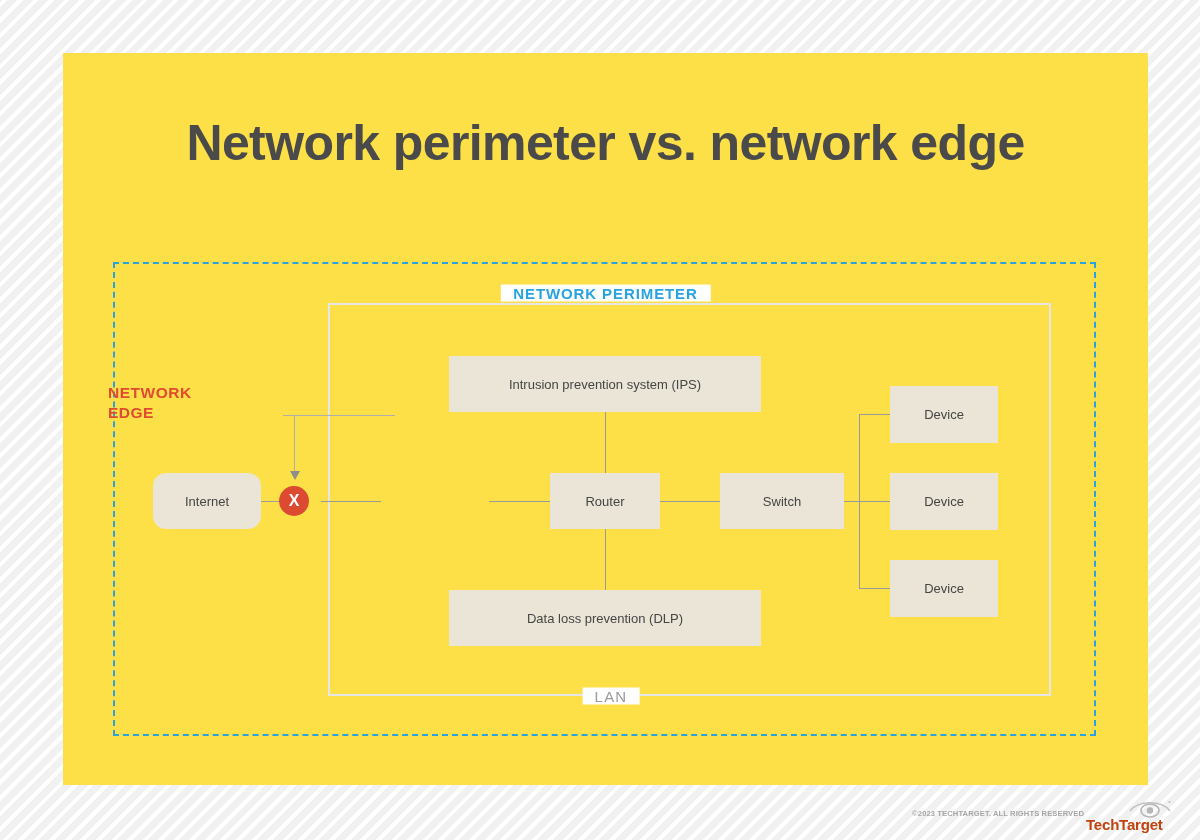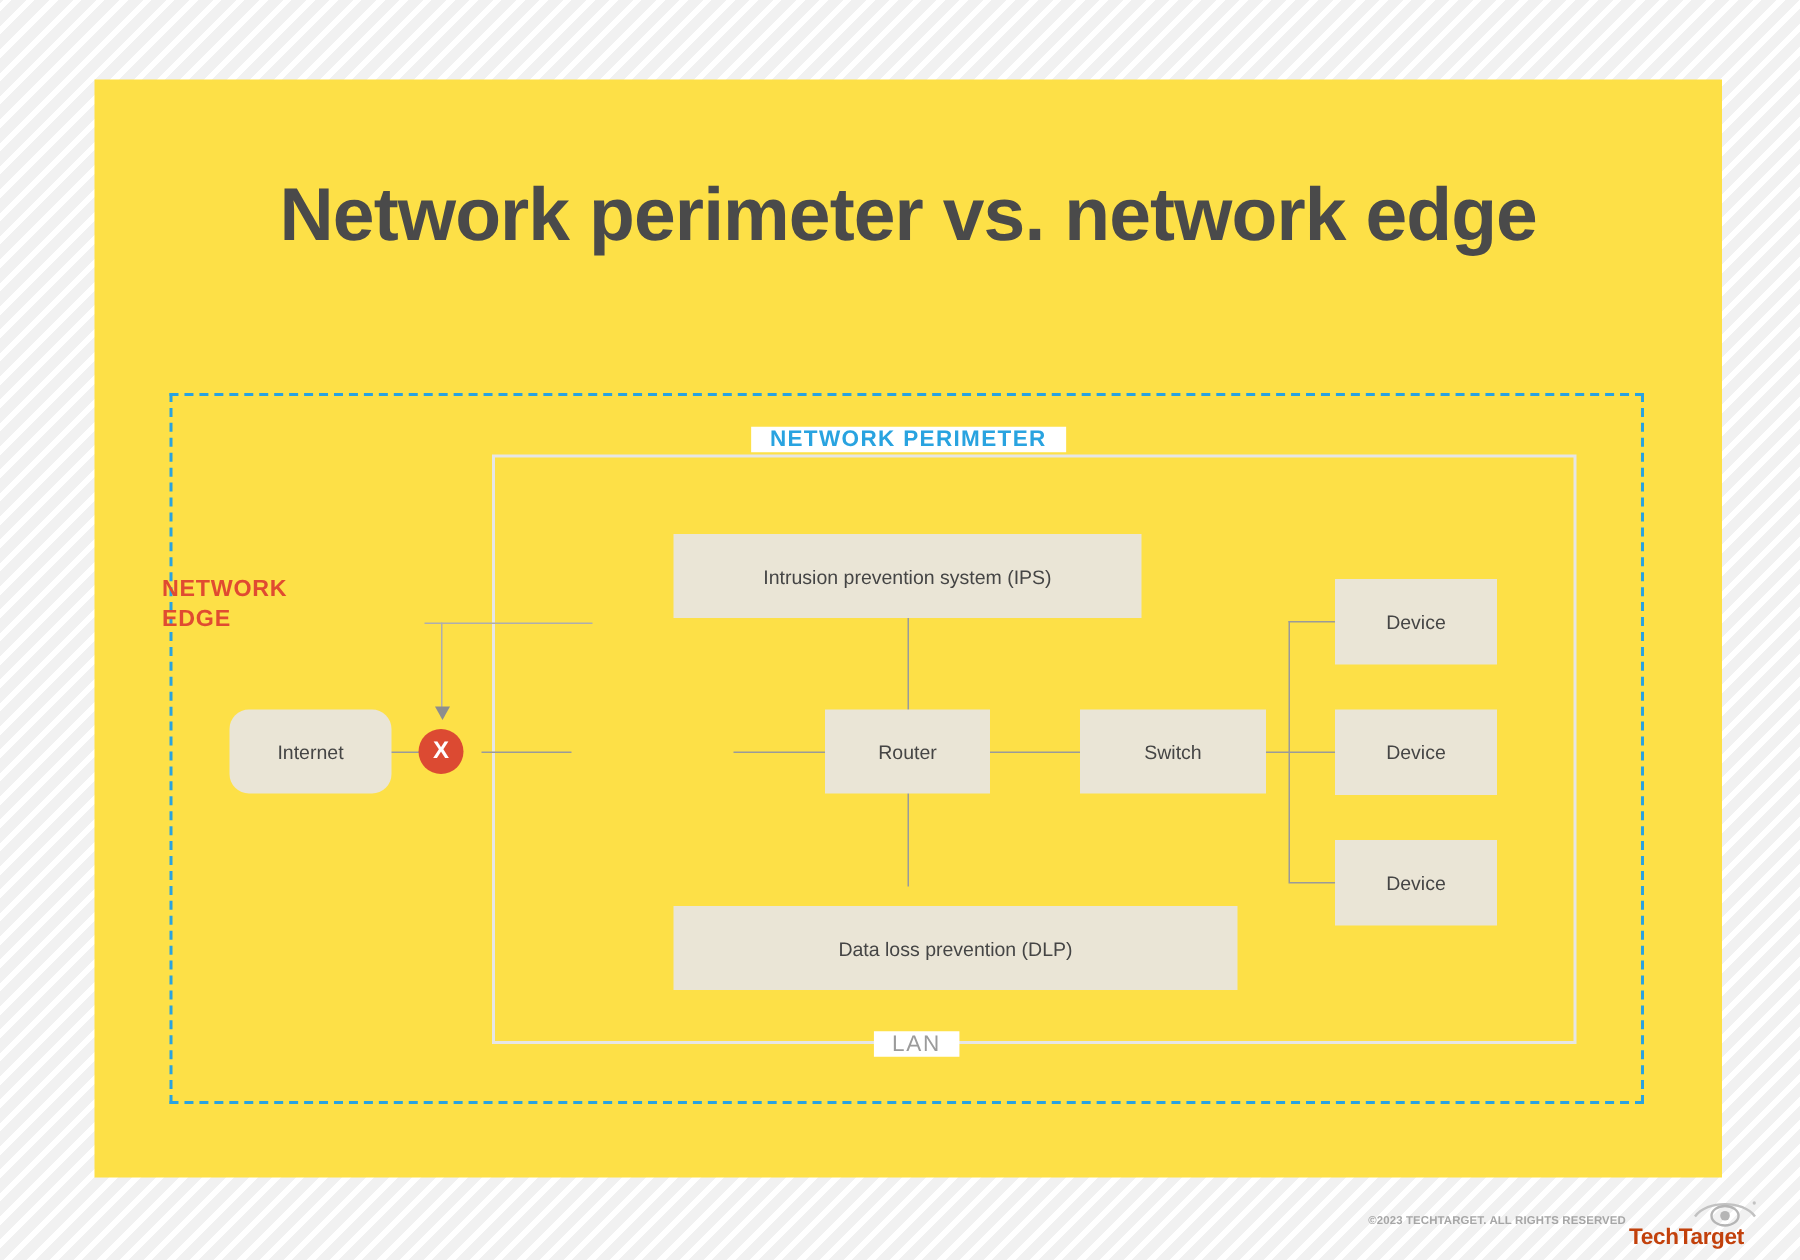--- a/index.html
+++ b/index.html
@@ -263,21 +263,21 @@
     </div>
 
     <div class="node" style="left:657px; top:420px; width:124px; height:56px;">
       <span>Switch</span>
     </div>
 
     <div class="node" style="left:386px; top:303px; width:312px; height:56px;">
       <span>Intrusion prevention system (IPS)</span>
     </div>
 
-    <div class="node" style="left:386px; top:537px; width:376px; height:56px;margin-top:14px;">
+    <div class="node" style="left:386px; top:537px; width:312px; height:56px;">
       <span>Data loss prevention (DLP)</span>
     </div>
 
     <div class="node" style="left:827px; top:333px; width:108px; height:57px;">
       <span>Device</span>
     </div>
 
     <div class="node" style="left:827px; top:420px; width:108px; height:57px;">
       <span>Device</span>
     </div>

